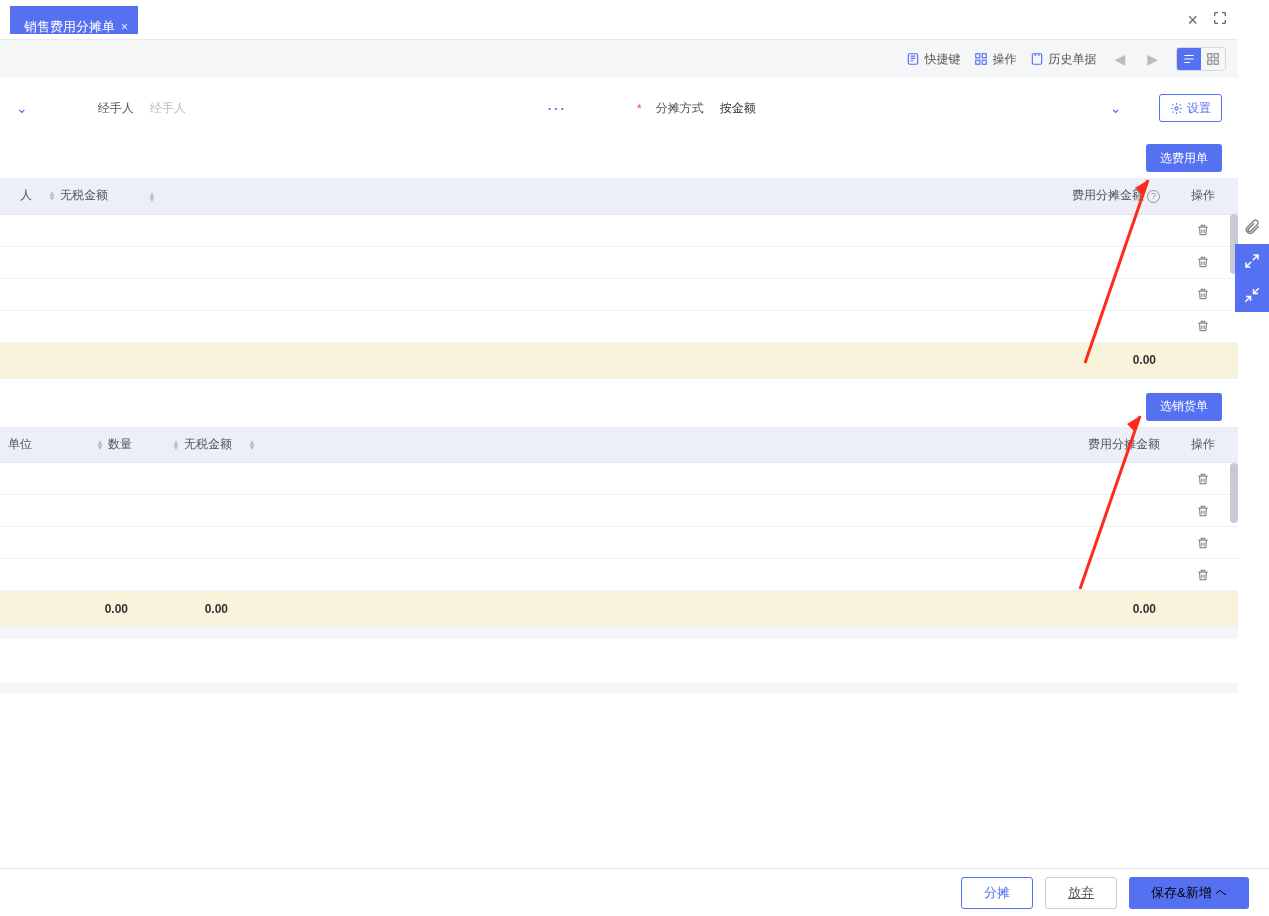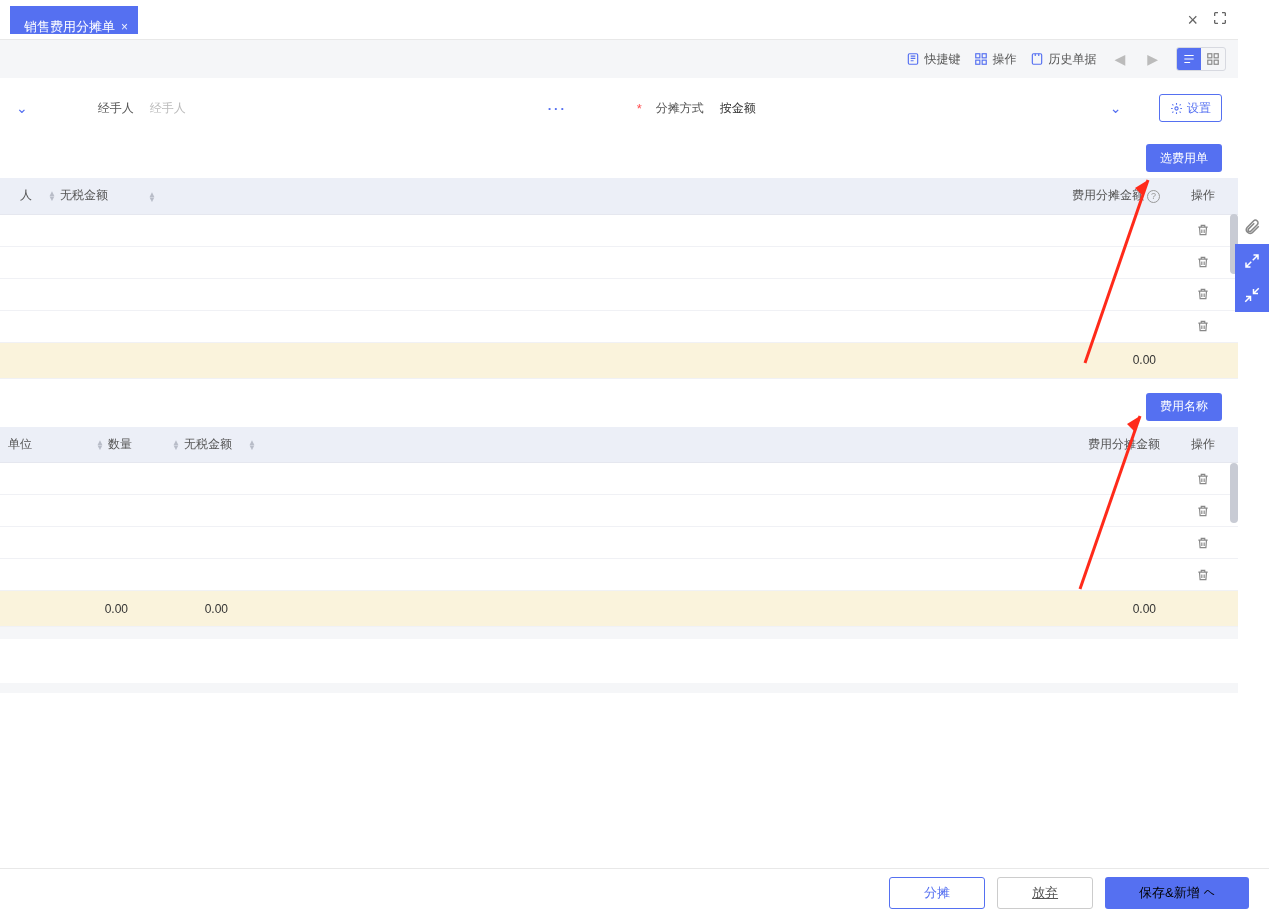--- a/index.html
+++ b/index.html
@@ -46,39 +46,39 @@
   thead tr { background: #eceff7; height: 36px; }
   th { font-weight: normal; font-size: 12px; color: #555; text-align: left; padding: 0 8px; border-bottom: 1px solid #e5e7ef; position: relative; }
   th.right { text-align: right; }
   .sort { display: inline-flex; flex-direction: column; margin-right: 4px; vertical-align: middle; line-height: 5px; color: #b8bcc8; font-size: 8px; }
   .info-ic { display:inline-block; width:13px; height:13px; border:1px solid #999; border-radius:50%; text-align:center; line-height:11px; font-size:9px; color:#999; margin-left:3px;}
   tbody tr { height: 32px; border-bottom: 1px solid #f0f1f5; }
   tbody td { font-size: 12px; padding: 0 8px; }
   tbody td.right { text-align: right; }
   .trash { width: 14px; height: 14px; stroke: #888; cursor: pointer; display: block; margin: 0 auto; }
   tr.total { background: #faf3dc; height: 36px; }
-  tr.total td { font-weight: 400; padding-right: 12px; }
+  tr.total td { font-weight: 700; padding-right: 12px; }
   .op-col { width: 70px; text-align: center; }
   .scroll-thumb { position: absolute; right: 0; width: 8px; background: #c8cbd4; border-radius: 4px; }
   
   .gap-strip { height: 12px; background: #f5f6f8; }
   .gap-strip2 { height: 10px; background: #f5f6f8; }
   .panel-empty { height: 180px; background: #fff; }
 
   
   .side-icons { position: absolute; right: 0; top: 210px; display: flex; flex-direction: column; align-items: center; }
   .side-ic { width: 34px; height: 34px; display: flex; align-items: center; justify-content: center; cursor: pointer; }
   .side-ic svg { width: 18px; height: 18px; }
   .side-ic.plain svg { stroke: #888; }
   .side-ic.blue { background: #5570f1; }
   .side-ic.blue svg { stroke: #fff; }
   
   
   .footer { position: absolute; bottom: 0; left: 0; right: 0; height: 48px; background: #fff; border-top: 1px solid #e8e8e8; display: flex; align-items: center; justify-content: flex-end; gap: 12px; padding: 0 20px; }
-  .btn-lg { height: 32px; padding: 0 34px; border-radius: 3px; font-size: 13px; cursor: pointer; display:flex; align-items:center; gap:4px;}
+  .btn-lg { height: 32px; padding: 0 22px; border-radius: 3px; font-size: 13px; cursor: pointer; display:flex; align-items:center; gap:4px;}
   .btn-lg.outline-p { border: 1px solid #5570f1; color: #5570f1; background: #fff; }
   .btn-lg.outline-g { border: 1px solid #ccc; color: #555; background: #fff; text-decoration: underline; }
   .btn-lg.primary { border: none; background: #5570f1; color: #000000; justify-content: space-between; }
   
   
   .arrow { position: absolute; pointer-events: none; }
   .arrow svg line { stroke: #ff2a1a; stroke-width: 3; }
   .arrow svg polygon { fill: #ff2a1a; }
 
   .main-area { width: 1238px; position:relative; }
@@ -242,21 +242,21 @@
             <td></td>
             <td class="right">0.00</td>
             <td></td>
           </tr>
     </tbody>
   </table>
   <div class="scroll-thumb" style="top:36px; height:60px;"></div>
 </div>
 
 <div class="section-btn-row" style="padding-top:14px;">
-  <button class="btn-primary-sm">费用名称</button>
+  <button class="btn-primary-sm">选销货单</button>
 </div>
 <div class="table-wrap">
   <table>
     <colgroup>
       <col style="width:40px">
           <col style="width:100px">
           <col style="width:100px">
           <col>
           <col style="width:110px">
           <col style="width:70px">

